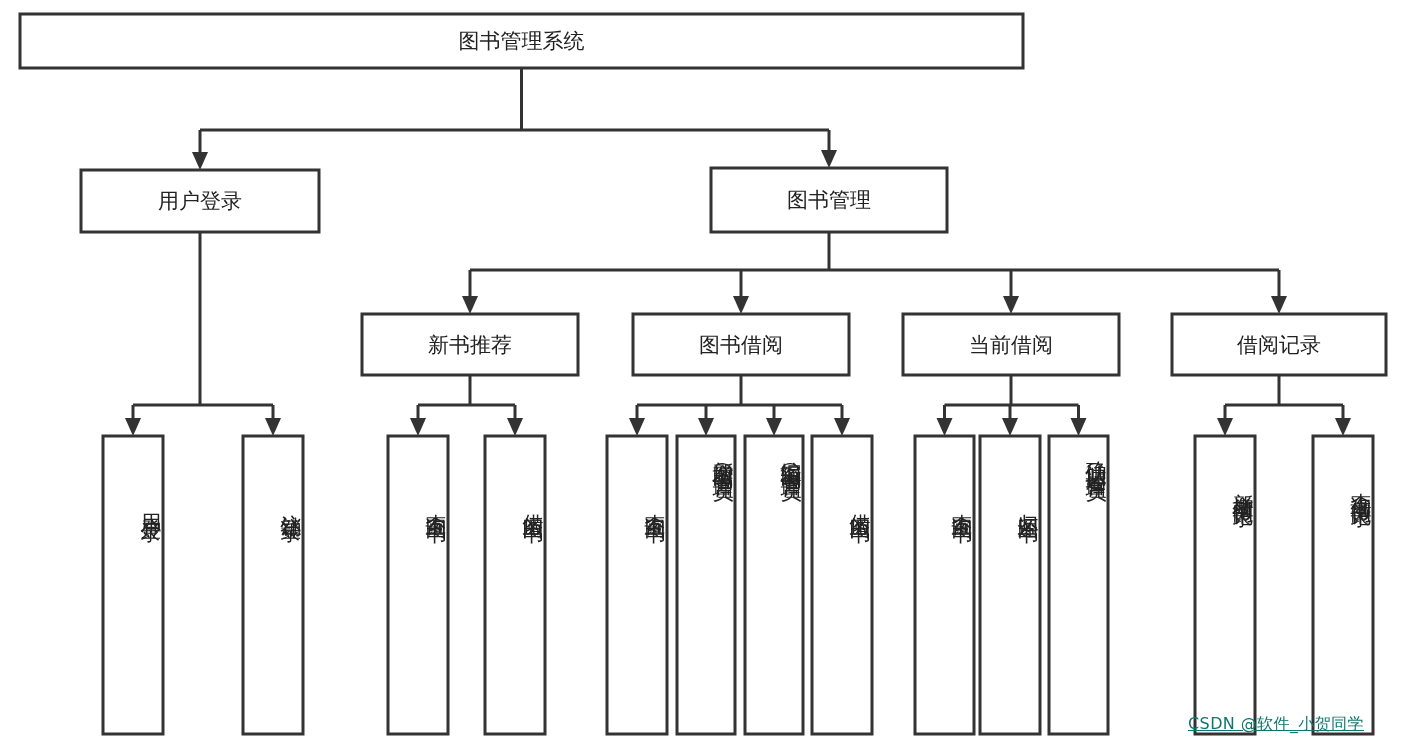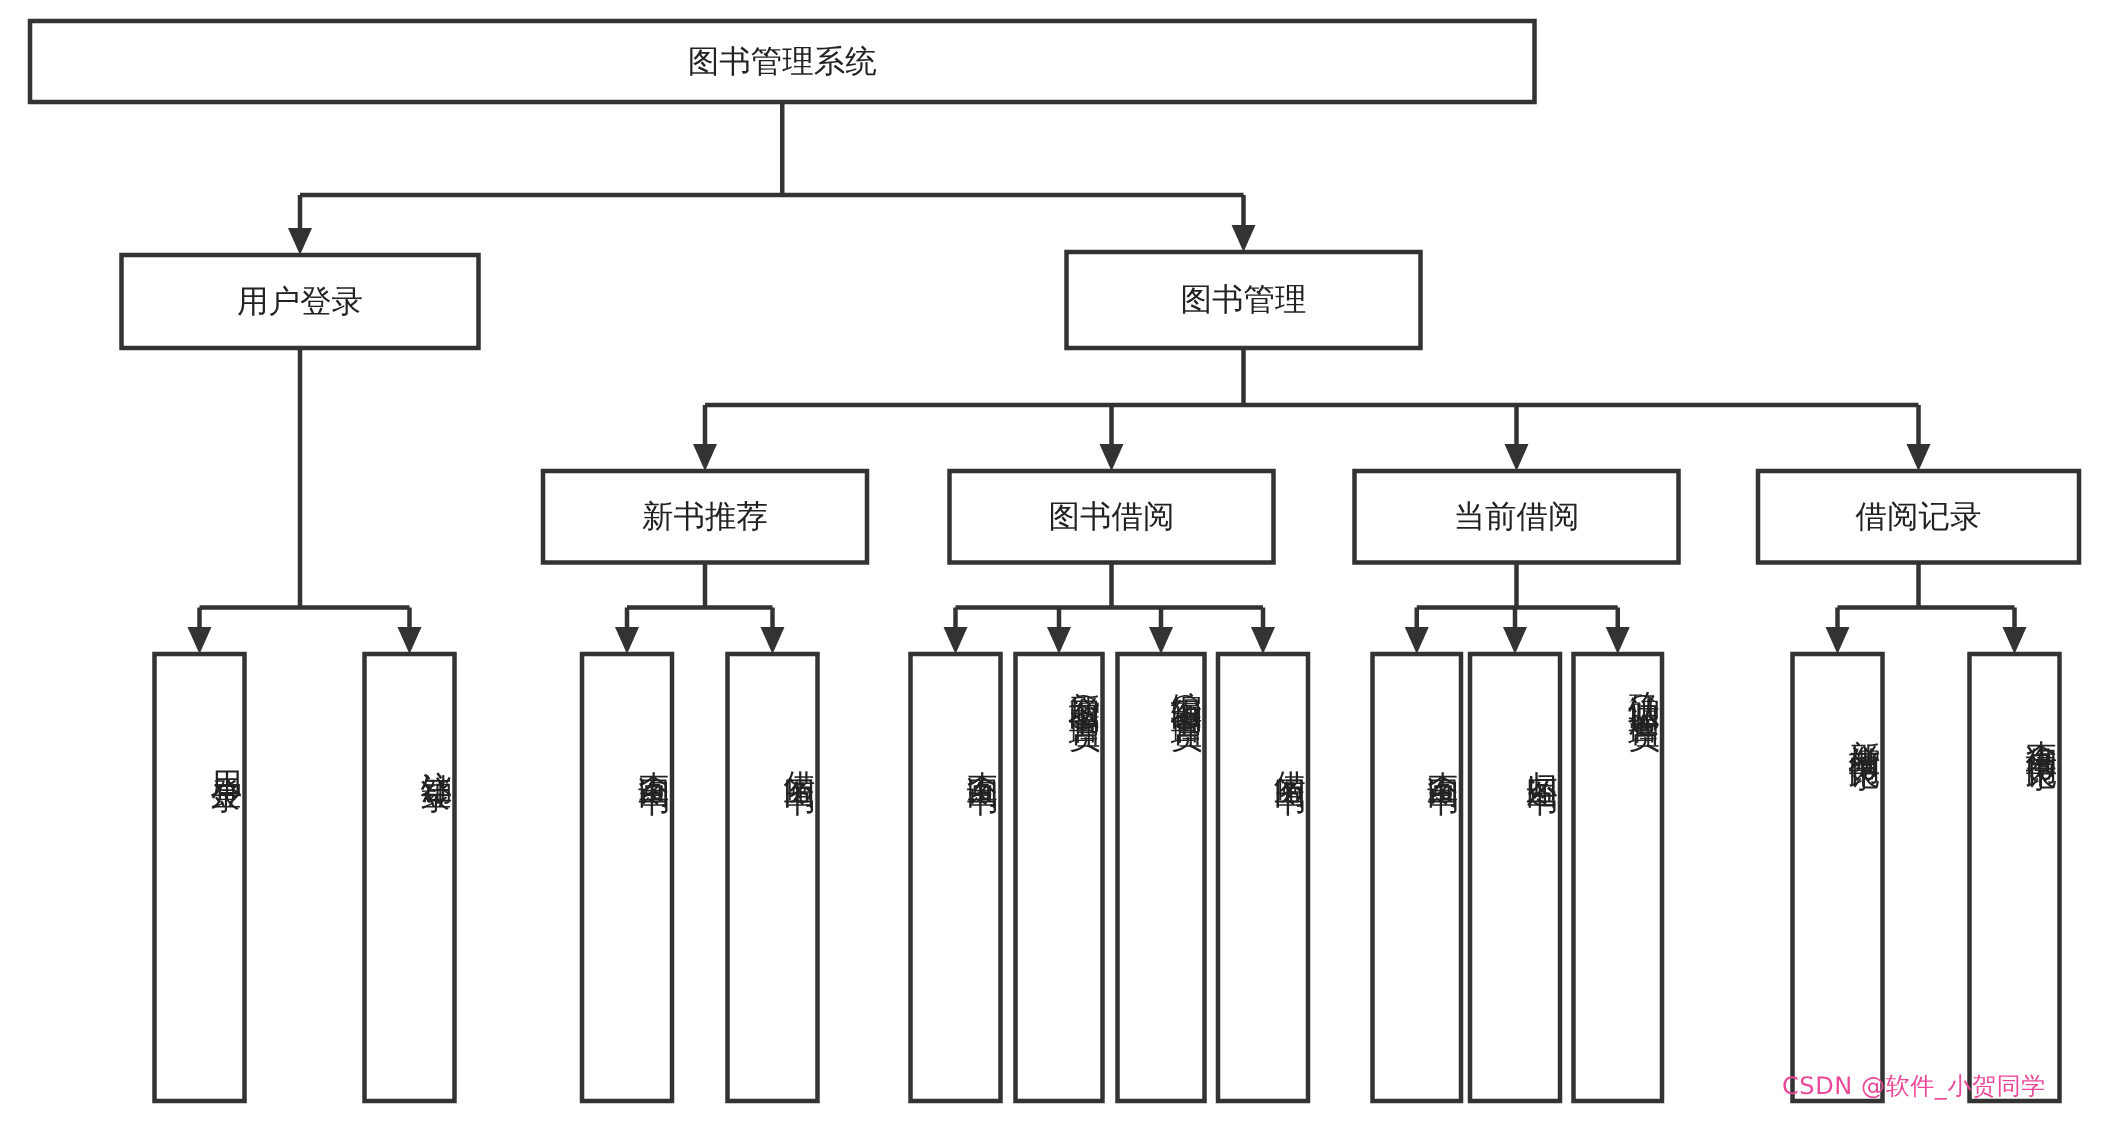--- a/index.html
+++ b/index.html
@@ -69,23 +69,24 @@
     white-space: nowrap;
     text-align: center;
     pointer-events: none;
   }
   .watermark {
     position: absolute;
     left: 1188px;
     top: 714px;
     font-family: "DejaVu Sans", "Liberation Sans", sans-serif;
     font-size: 16px;
-    color: #ec4899;
+    color: #0f766e;
     white-space: nowrap;
     letter-spacing: 0.4px;
+    text-decoration: underline;
   }
 </style>
 </head>
 <body>
 
 <div id="diagram-root">
   <svg class="tree-canvas" viewBox="0 0 1405 747">
     <g id="edges-layer">
         <line x1="521.5" y1="68" x2="521.5" y2="130" class="edge-line"></line>
         <line x1="200" y1="130" x2="829" y2="130" class="edge-line"></line>

